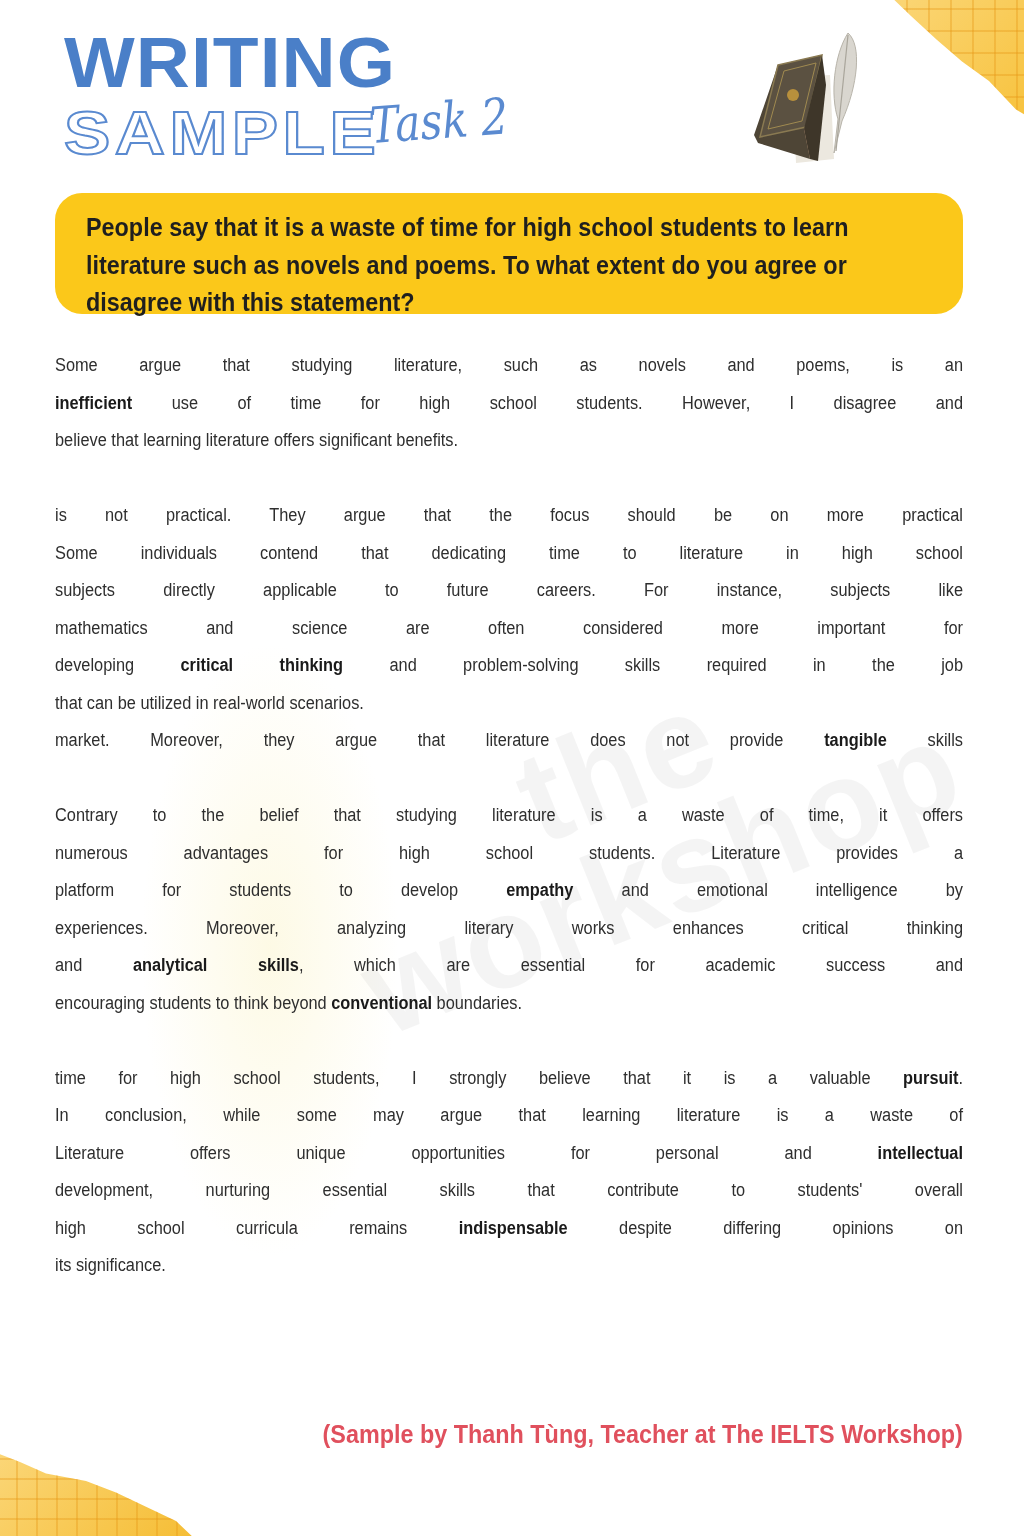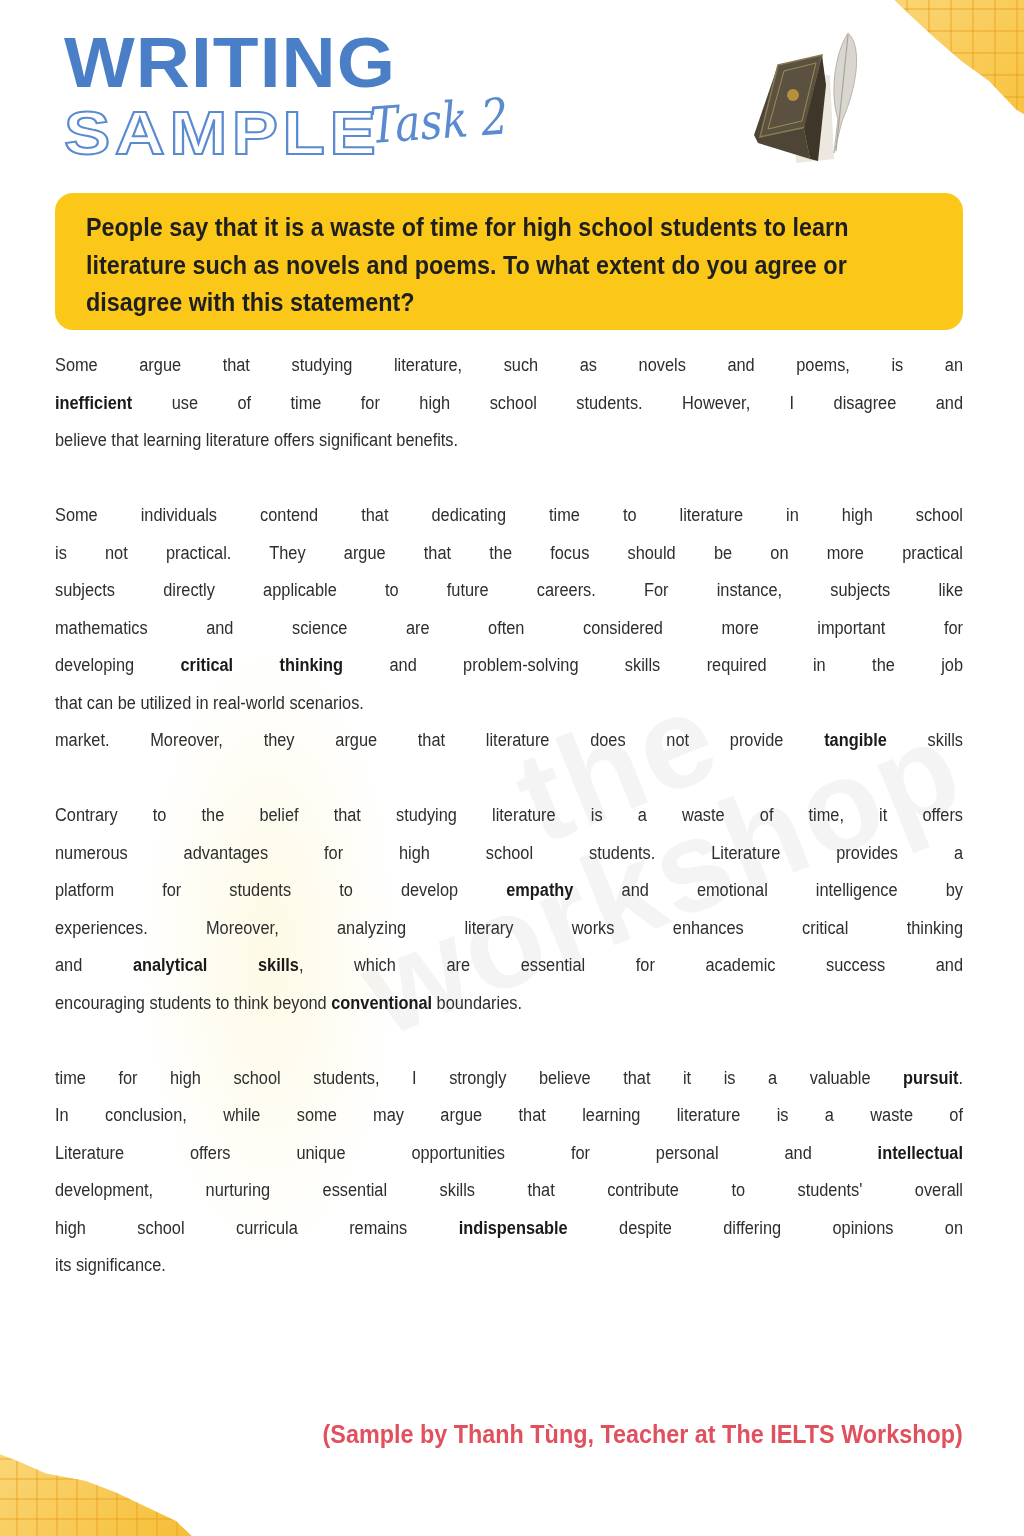--- a/index.html
+++ b/index.html
@@ -59,22 +59,22 @@
     font-family:"DejaVu Serif", serif; font-style:italic;
     font-size:50px; color:#5a8ad0; line-height:60px;
     transform:rotate(-4deg) scaleX(0.85); transform-origin:left;
   }
   
   .book {
     position:absolute; left:730px; top:25px; width:140px; height:140px;
   }
   
   .prompt {
-    position:absolute; left:55px; top:193px; width:908px; height:137px;
-    background:#fbc81a; border-radius:18px;
+    position:absolute; left:55px; top:193px; width:908px; height:121px;
+    background:#fbc81a; border-radius:27px;
     box-sizing:border-box; padding:16px 30px 0 31px;
   }
   .prompt-line {
     font-weight:bold; font-size:25px; line-height:37.5px; color:#1f1f1f;
     white-space:nowrap;
     transform:scaleX(0.935); transform-origin:left;
   }
   
   .essay {
     position:absolute; left:55px; top:347px; width:908px;
@@ -143,22 +143,22 @@
   <div class="prompt-line">disagree with this statement?</div>
 </div>
 
 <div class="essay" id="essay">
     <div class="para">
       <span class="line"><span class="line-inner">Some argue that studying literature, such as novels and poems, is an</span></span>
       <span class="line"><span class="line-inner"><b>inefficient</b> use of time for high school students. However, I disagree and</span></span>
       <span class="line last"><span class="line-inner">believe that learning literature offers significant benefits.</span></span>
     </div>
     <div class="para">
+      <span class="line"><span class="line-inner">is not practical. They argue that the focus should be on more practical</span></span>
       <span class="line"><span class="line-inner">Some individuals contend that dedicating time to literature in high school</span></span>
-      <span class="line"><span class="line-inner">is not practical. They argue that the focus should be on more practical</span></span>
       <span class="line"><span class="line-inner">subjects directly applicable to future careers. For instance, subjects like</span></span>
       <span class="line"><span class="line-inner">mathematics and science are often considered more important for</span></span>
       <span class="line"><span class="line-inner">developing <b>critical thinking</b> and problem-solving skills required in the job</span></span>
       <span class="line last"><span class="line-inner">that can be utilized in real-world scenarios.</span></span>
       <span class="line"><span class="line-inner">market. Moreover, they argue that literature does not provide <b>tangible</b> skills</span></span>
     </div>
     <div class="para">
       <span class="line"><span class="line-inner">Contrary to the belief that studying literature is a waste of time, it offers</span></span>
       <span class="line"><span class="line-inner">numerous advantages for high school students. Literature provides a</span></span>
       <span class="line"><span class="line-inner">platform for students to develop <b>empathy</b> and emotional intelligence by</span></span>

